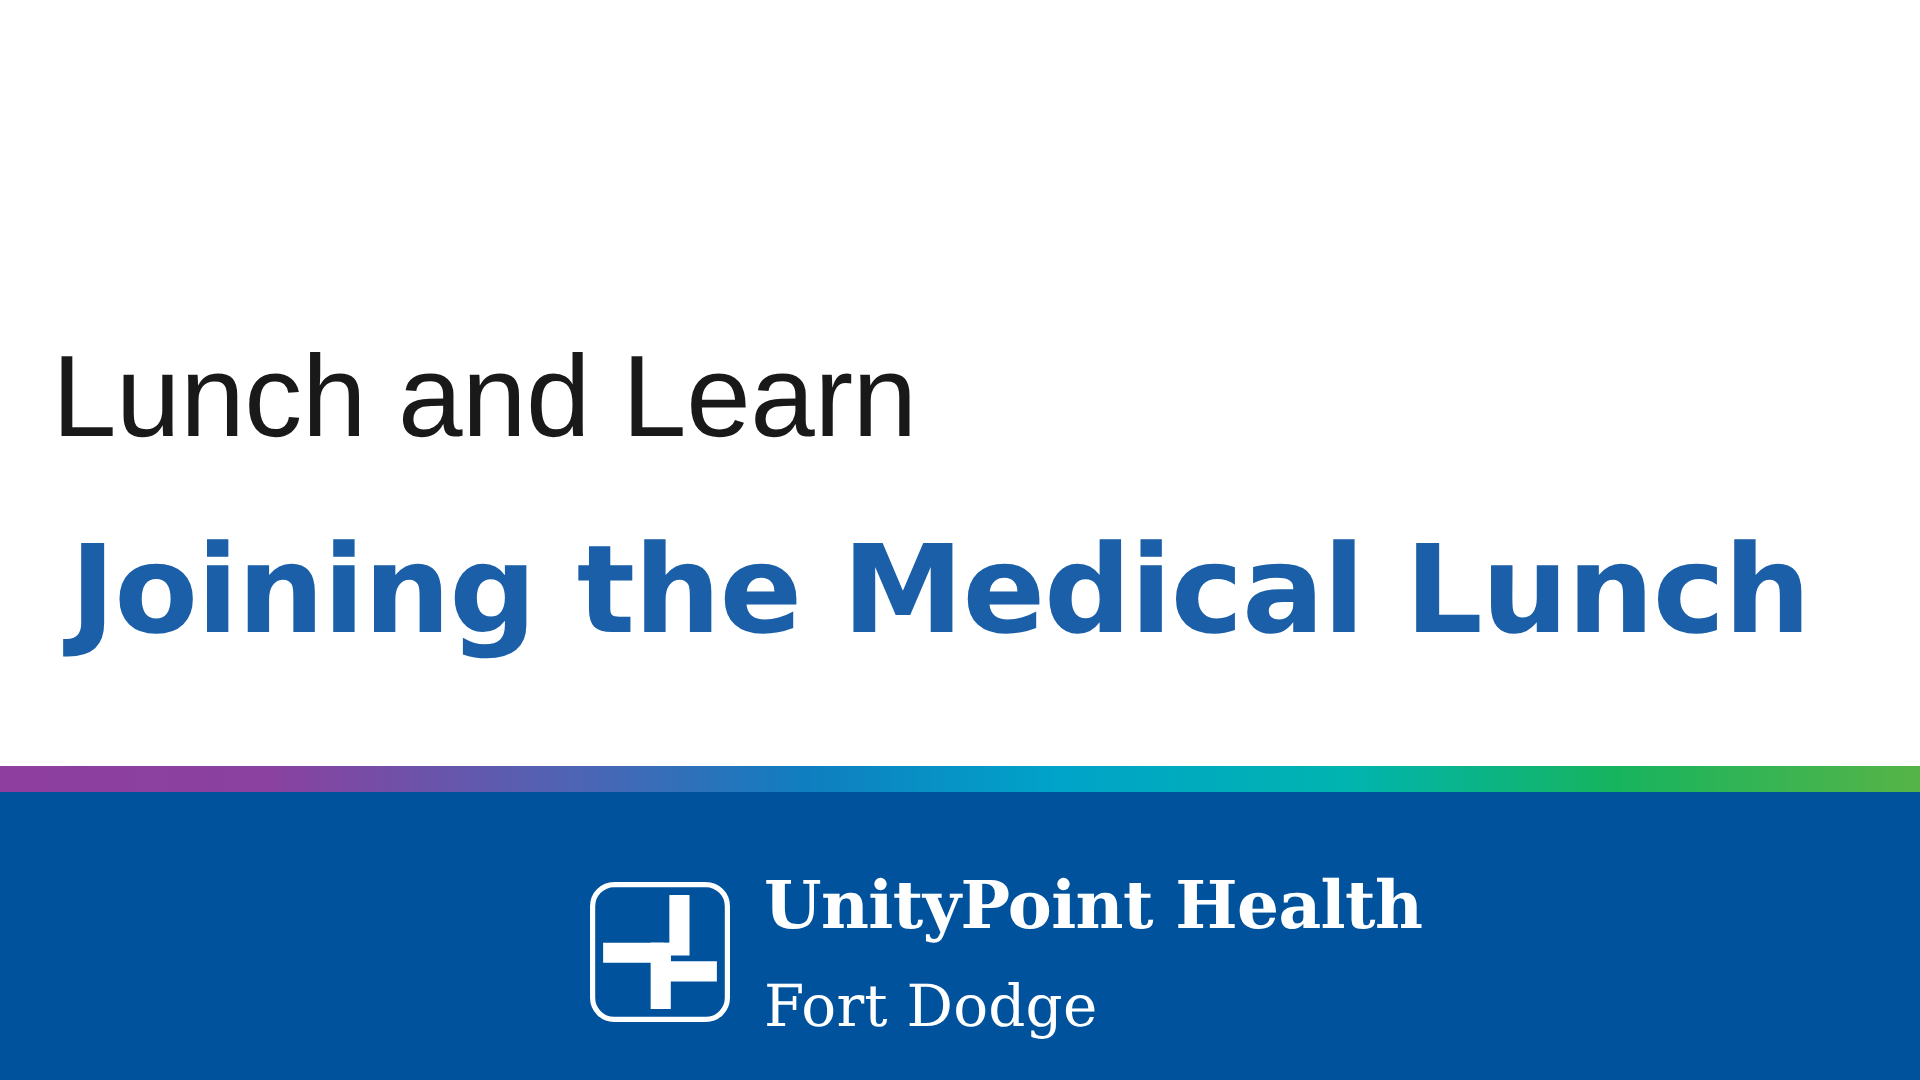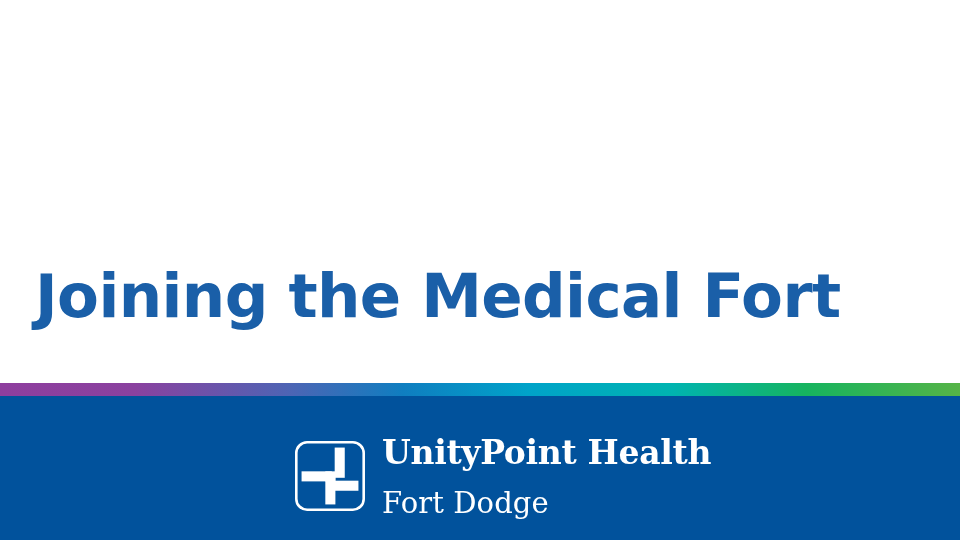--- a/index.html
+++ b/index.html
@@ -121,22 +121,23 @@
     margin-top: 14px;
   }
 </style>
 </head>
 <body>
 
 <div class="slide" style="background: rgb(255, 255, 255);">
 
   <div class="content-area">
 
+    <h2 class="eyebrow-title" style="color: rgb(25, 25, 25);">Lunch and Learn</h2>
 
-    <h1 class="main-title" style="color: rgb(26, 95, 168);">Joining the Medical Fort</h1>
+    <h1 class="main-title" style="color: rgb(26, 95, 168);">Joining the Medical Lunch</h1>
 
   </div>
 
   <div class="gradient-bar" id="gradient-bar" style="background: linear-gradient(to right, rgb(142, 62, 158) 0%, rgb(138, 65, 159) 14%, rgb(78, 100, 180) 30%, rgb(15, 126, 192) 42%, rgb(0, 163, 201) 55%, rgb(0, 180, 176) 70%, rgb(22, 180, 95) 84%, rgb(86, 180, 71) 100%);"></div>
 
   <div class="brand-band" style="background: rgb(1, 82, 156);">
 
     <div class="logo-lockup">
 
       <svg class="logo-mark" viewBox="0 0 100 100" aria-hidden="true">

